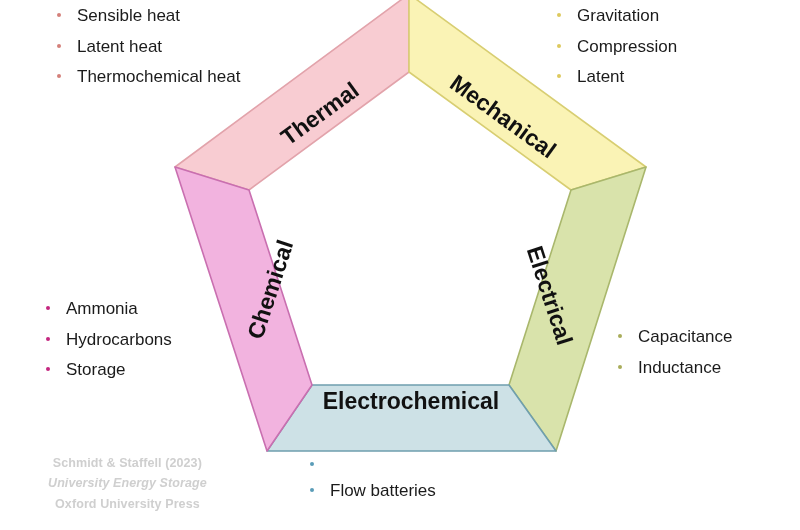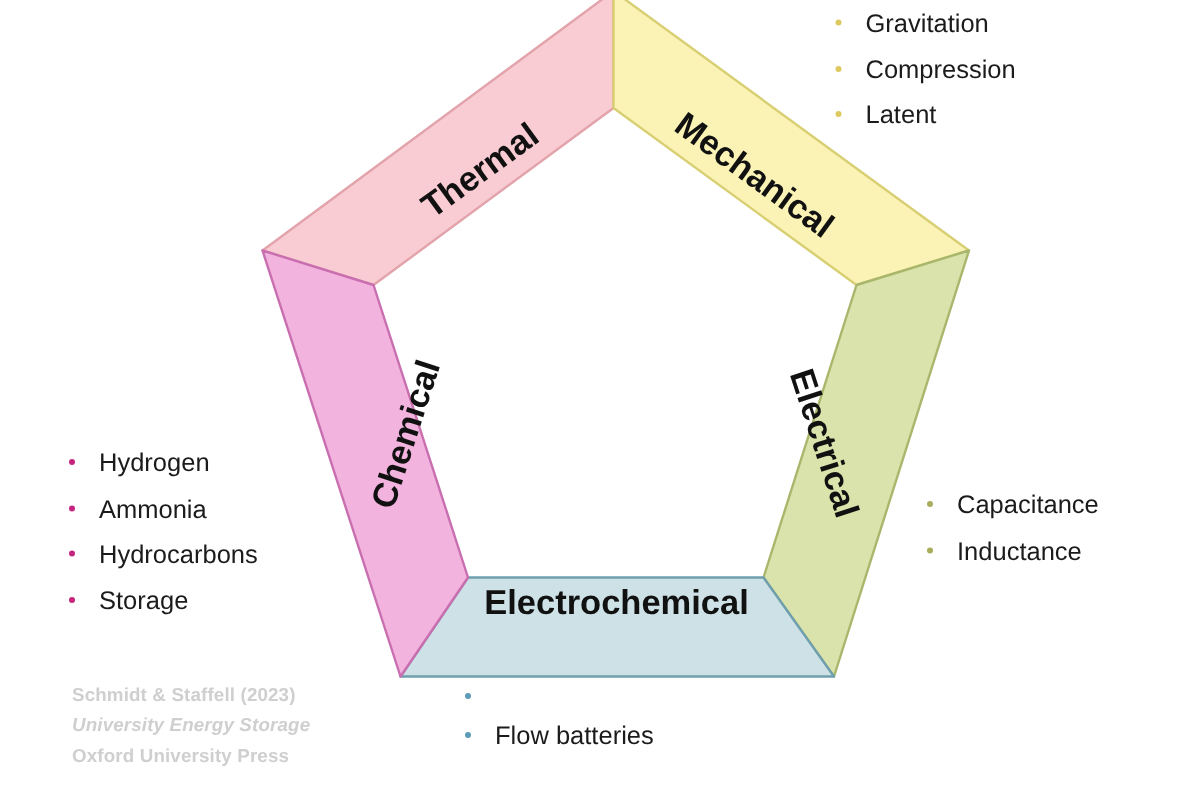--- a/index.html
+++ b/index.html
@@ -107,41 +107,51 @@
 
     <g>
       <text class="seg-label" x="321" y="115" font-size="23" transform="rotate(-36 321 115)">Thermal</text>
       <text class="seg-label" x="502" y="118" font-size="23" transform="rotate(36 502 118)">Mechanical</text>
       <text class="seg-label" x="548" y="296" font-size="23" transform="rotate(72 548 296)">Electrical</text>
       <text class="seg-label" x="411" y="403" font-size="23" transform="rotate(0 411 403)">Electrochemical</text>
       <text class="seg-label" x="272" y="290" font-size="23" transform="rotate(-72 272 290)">Chemical</text>
     </g>
   </svg>
 
+  <ul class="bullet-list" id="list-thermal">
+      <li>
+        <span class="dot" style="background: rgb(212, 128, 122);"></span>
+        <span>Sensible heat</span>
+      </li>
+      <li>
+        <span class="dot" style="background: rgb(212, 128, 122);"></span>
+        <span>Latent heat</span>
+      </li>
+      <li>
+        <span class="dot" style="background: rgb(212, 128, 122);"></span>
+        <span>Thermochemical heat</span>
+      </li>
+    </ul>
 
   <ul class="bullet-list" id="list-mechanical">
       <li>
         <span class="dot" style="background: rgb(221, 201, 94);"></span>
         <span>Gravitation</span>
       </li>
       <li>
         <span class="dot" style="background: rgb(221, 201, 94);"></span>
         <span>Compression</span>
       </li>
       <li>
         <span class="dot" style="background: rgb(221, 201, 94);"></span>
         <span>Latent</span>
       </li>
     </ul>
 
   <ul class="bullet-list" id="list-chemical">
-      <li>
-        <span class="dot" style="background: rgb(196, 38, 127);"></span>
-        <span>Hydrogen</span>
-      </li>
       <li>
         <span class="dot" style="background: rgb(196, 38, 127);"></span>
         <span>Ammonia</span>
       </li>
       <li>
         <span class="dot" style="background: rgb(196, 38, 127);"></span>
         <span>Hydrocarbons</span>
       </li>
       <li>
         <span class="dot" style="background: rgb(196, 38, 127);"></span>
@@ -163,19 +173,19 @@
   <ul class="bullet-list" id="list-electrochemical">
       <li>
         <span class="dot" style="background: rgb(90, 156, 184);"></span>
       </li>
       <li>
         <span class="dot" style="background: rgb(90, 156, 184);"></span>
         <span>Flow batteries</span>
       </li>
     </ul>
 
-  <div id="citation" style="color: rgb(207, 207, 207);">
+  <div id="citation" style="color: rgb(207, 207, 207); text-align: center;">
     <div>Schmidt &amp; Staffell (2023)</div>
     <div class="italic">University Energy Storage</div>
     <div>Oxford University Press</div>
   </div>
 
 </div>
 
 </body></html>

